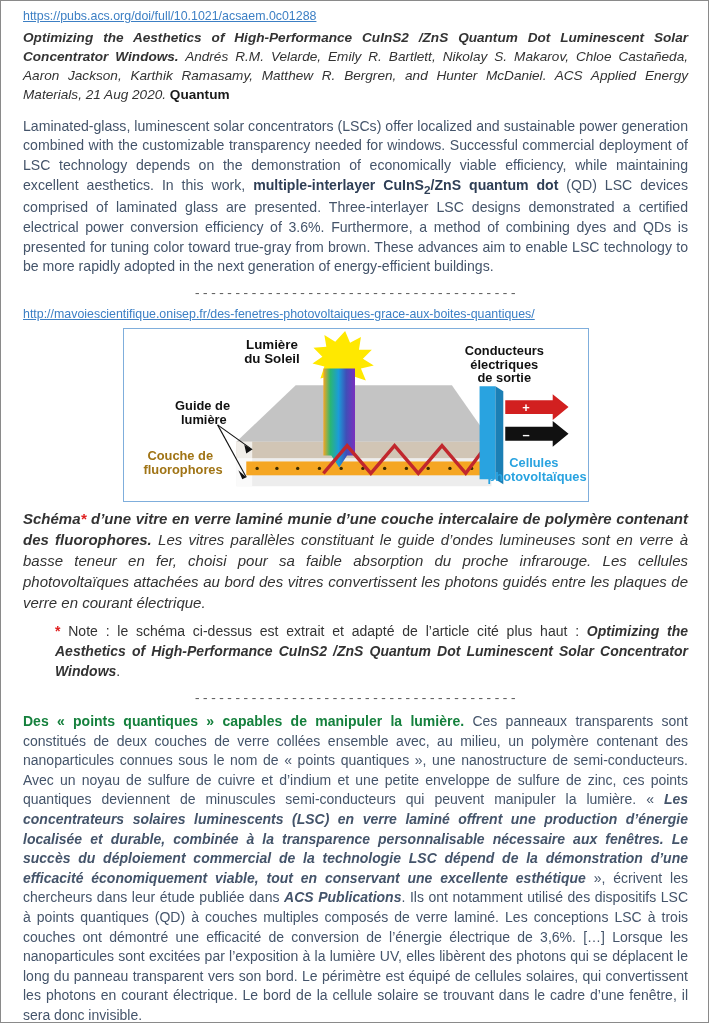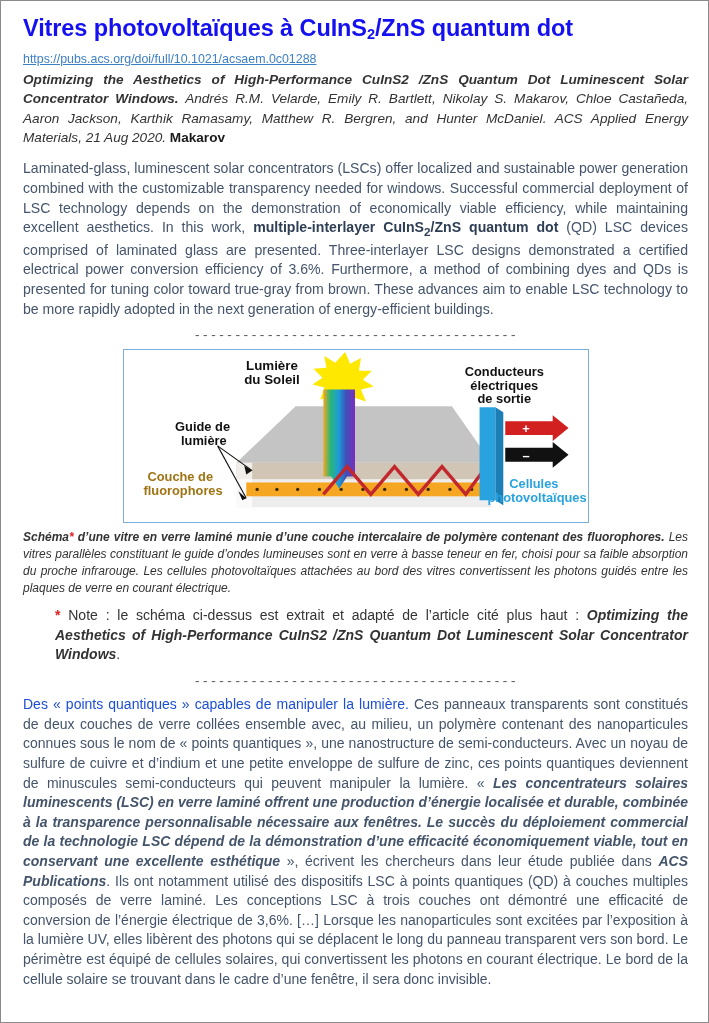--- a/index.html
+++ b/index.html
@@ -87,21 +87,21 @@
     height: 174px;
     border: 1.4px solid #7FAEDC;
     background: #ffffff;
     position: relative;
     box-sizing: border-box;
   }
   .fig-svg { display: block; width: 100%; height: 100%; }
   
   .caption {
     color: #333333;
-    font-size: 12px;
+    font-size: 15px;
     font-style: italic;
     line-height: 1.40;
     text-align: justify;
     margin: 6px 0 0 0;
   }
   .caption b { font-weight: bold; }
   .note {
     color: #333333;
     font-size: 14px;
     line-height: 1.42;
@@ -111,39 +111,39 @@
   }
   .ast { color: #E02020; font-weight: bold; }
   
   .sec3-para {
     color: #44546A;
     font-size: 14.0px;
     line-height: 1.40;
     text-align: justify;
     margin: 1px 0 0 0;
   }
-  .sec3-para b { color: #1d4ed8; font-weight: normal; }
+  .sec3-para b { color: #15803d; font-weight: bold; }
   .sec3-para i { font-style: italic; font-weight: bold; }
 </style>
 </head>
 <body>
 
 <div class="page">
   <div class="inner">
 
-    <h1 class="doc-title"><span>Vitres photovoltaïques à CuInS</span><sub>2</sub><span>/ZnS quantum dot</span></h1>
 
     <a href="#" class="link">https://pubs.acs.org/doi/full/10.1021/acsaem.0c01288</a>
 
-    <p class="ref-line"><b><i>Optimizing the Aesthetics of High-Performance CuInS2 /ZnS Quantum Dot Luminescent Solar Concentrator Windows.</i></b><i> Andrés R.M. Velarde, Emily R. Bartlett, Nikolay S. Makarov, Chloe Castañeda, Aaron Jackson, Karthik Ramasamy, Matthew R. Bergren, and Hunter McDaniel. ACS Applied Energy Materials, 21 Aug 2020. </i><b>Makarov</b></p>
+    <p class="ref-line"><b><i>Optimizing the Aesthetics of High-Performance CuInS2 /ZnS Quantum Dot Luminescent Solar Concentrator Windows.</i></b><i> Andrés R.M. Velarde, Emily R. Bartlett, Nikolay S. Makarov, Chloe Castañeda, Aaron Jackson, Karthik Ramasamy, Matthew R. Bergren, and Hunter McDaniel. ACS Applied Energy Materials, 21 Aug 2020. </i><b>Quantum</b></p>
 
     <p class="body-text abstract-para"><span>Laminated-glass, luminescent solar concentrators (LSCs) offer localized and sustainable power generation combined with the customizable transparency needed for windows. Successful commercial deployment of LSC technology depends on the demonstration of economically viable efficiency, while maintaining excellent aesthetics. In this work, </span><b class="inline-b"><span>multiple-interlayer CuInS</span><sub>2</sub><span>/ZnS quantum dot</span></b><span> (QD) LSC devices comprised of laminated glass are presented. Three-interlayer LSC designs demonstrated a certified electrical power conversion efficiency of 3.6%. Furthermore, a method of combining dyes and QDs is presented for tuning color toward true-gray from brown. These advances aim to enable LSC technology to be more rapidly adopted in the next generation of energy-efficient buildings.</span></p>
 
     <div class="sep">----------------------------------------</div>
 
+    <a href="#" class="link">http://mavoiescientifique.onisep.fr/des-fenetres-photovoltaiques-grace-aux-boites-quantiques/</a>
 
     <div class="figure-wrap">
       <div class="figure-box">
         <svg class="fig-svg" viewBox="0 0 466 174">
           <defs>
             <linearGradient id="rainbow" x1="0" y1="0" x2="1" y2="0">
               <stop offset="0%" stop-color="#F5A623"></stop>
               <stop offset="22%" stop-color="#2BB673"></stop>
               <stop offset="48%" stop-color="#1B9CD8"></stop>
               <stop offset="72%" stop-color="#3F4FB8"></stop>

